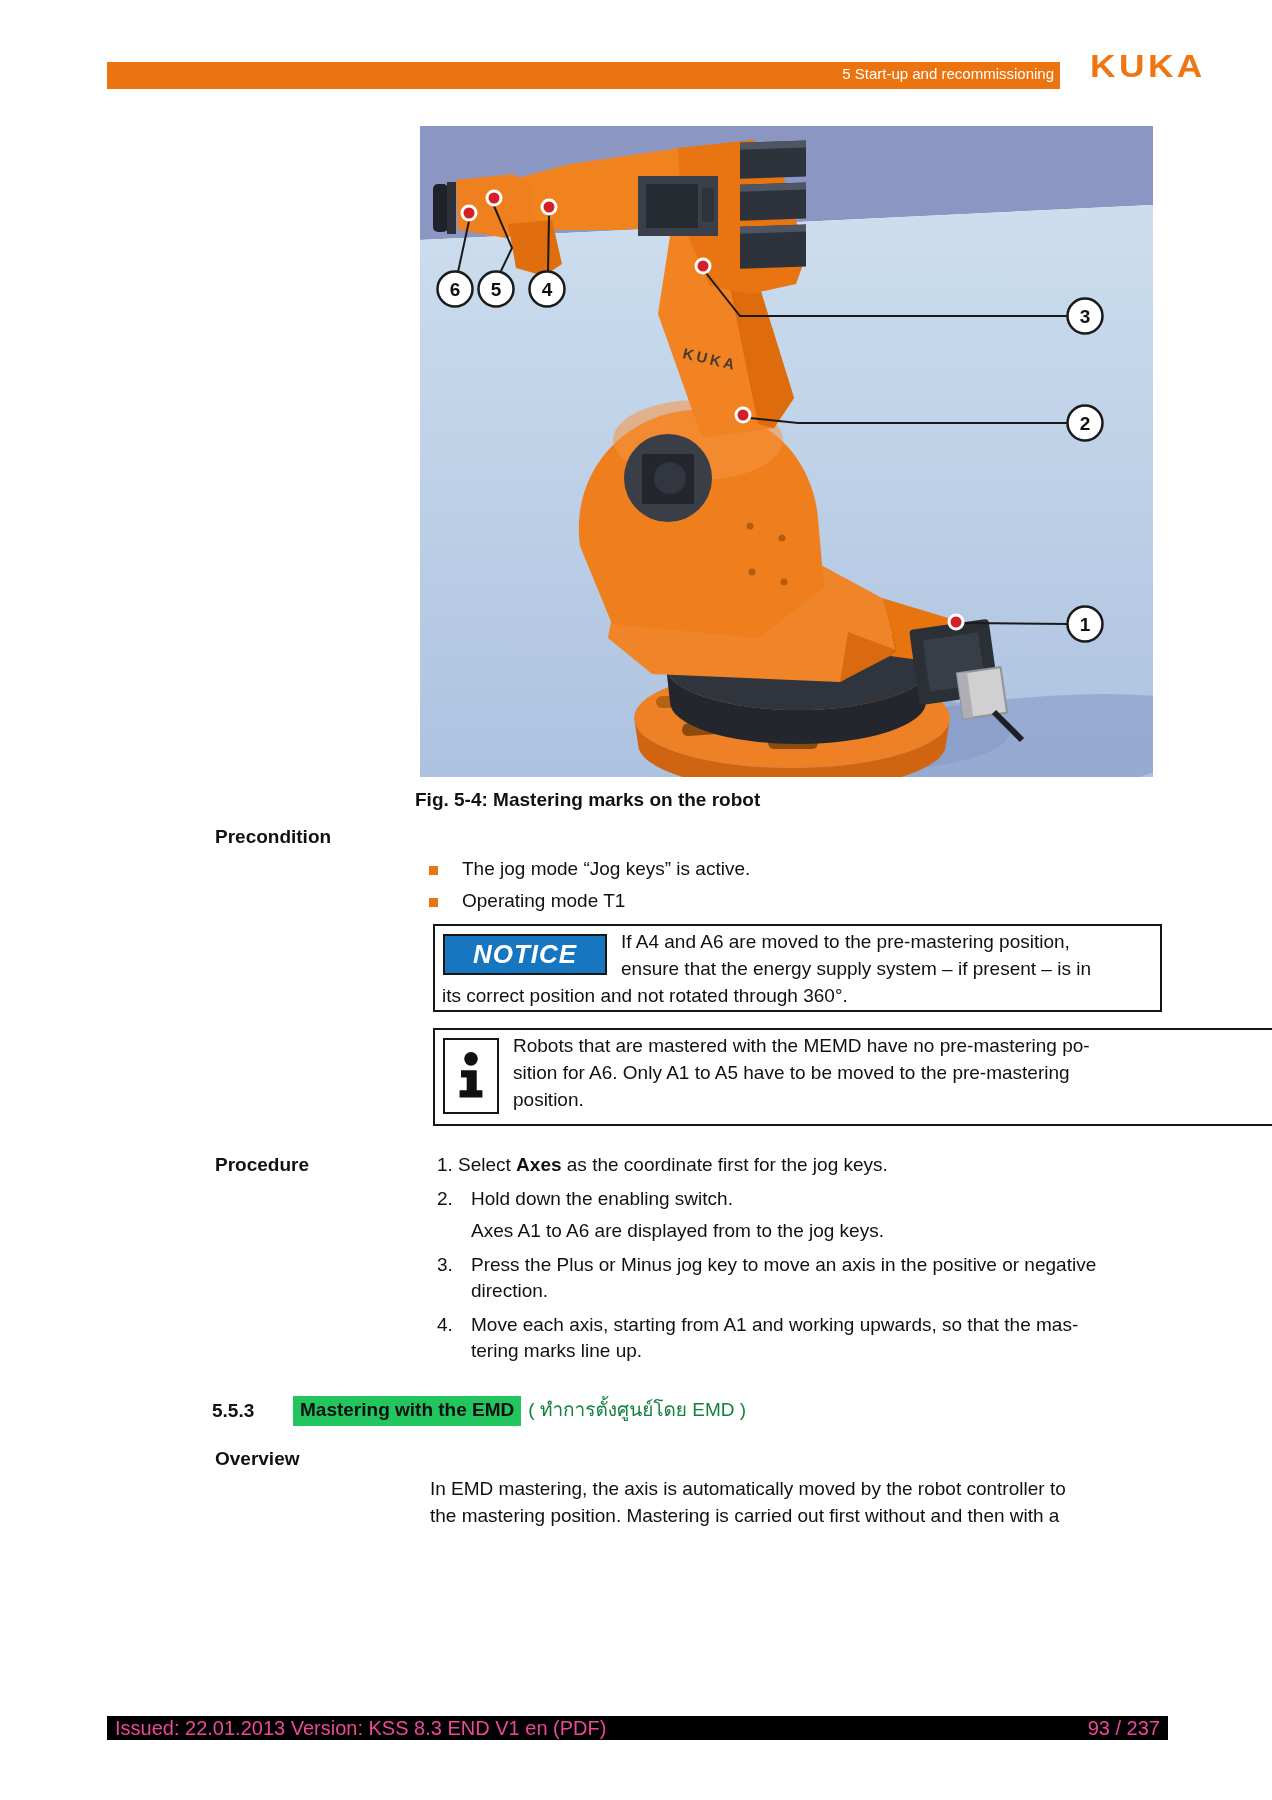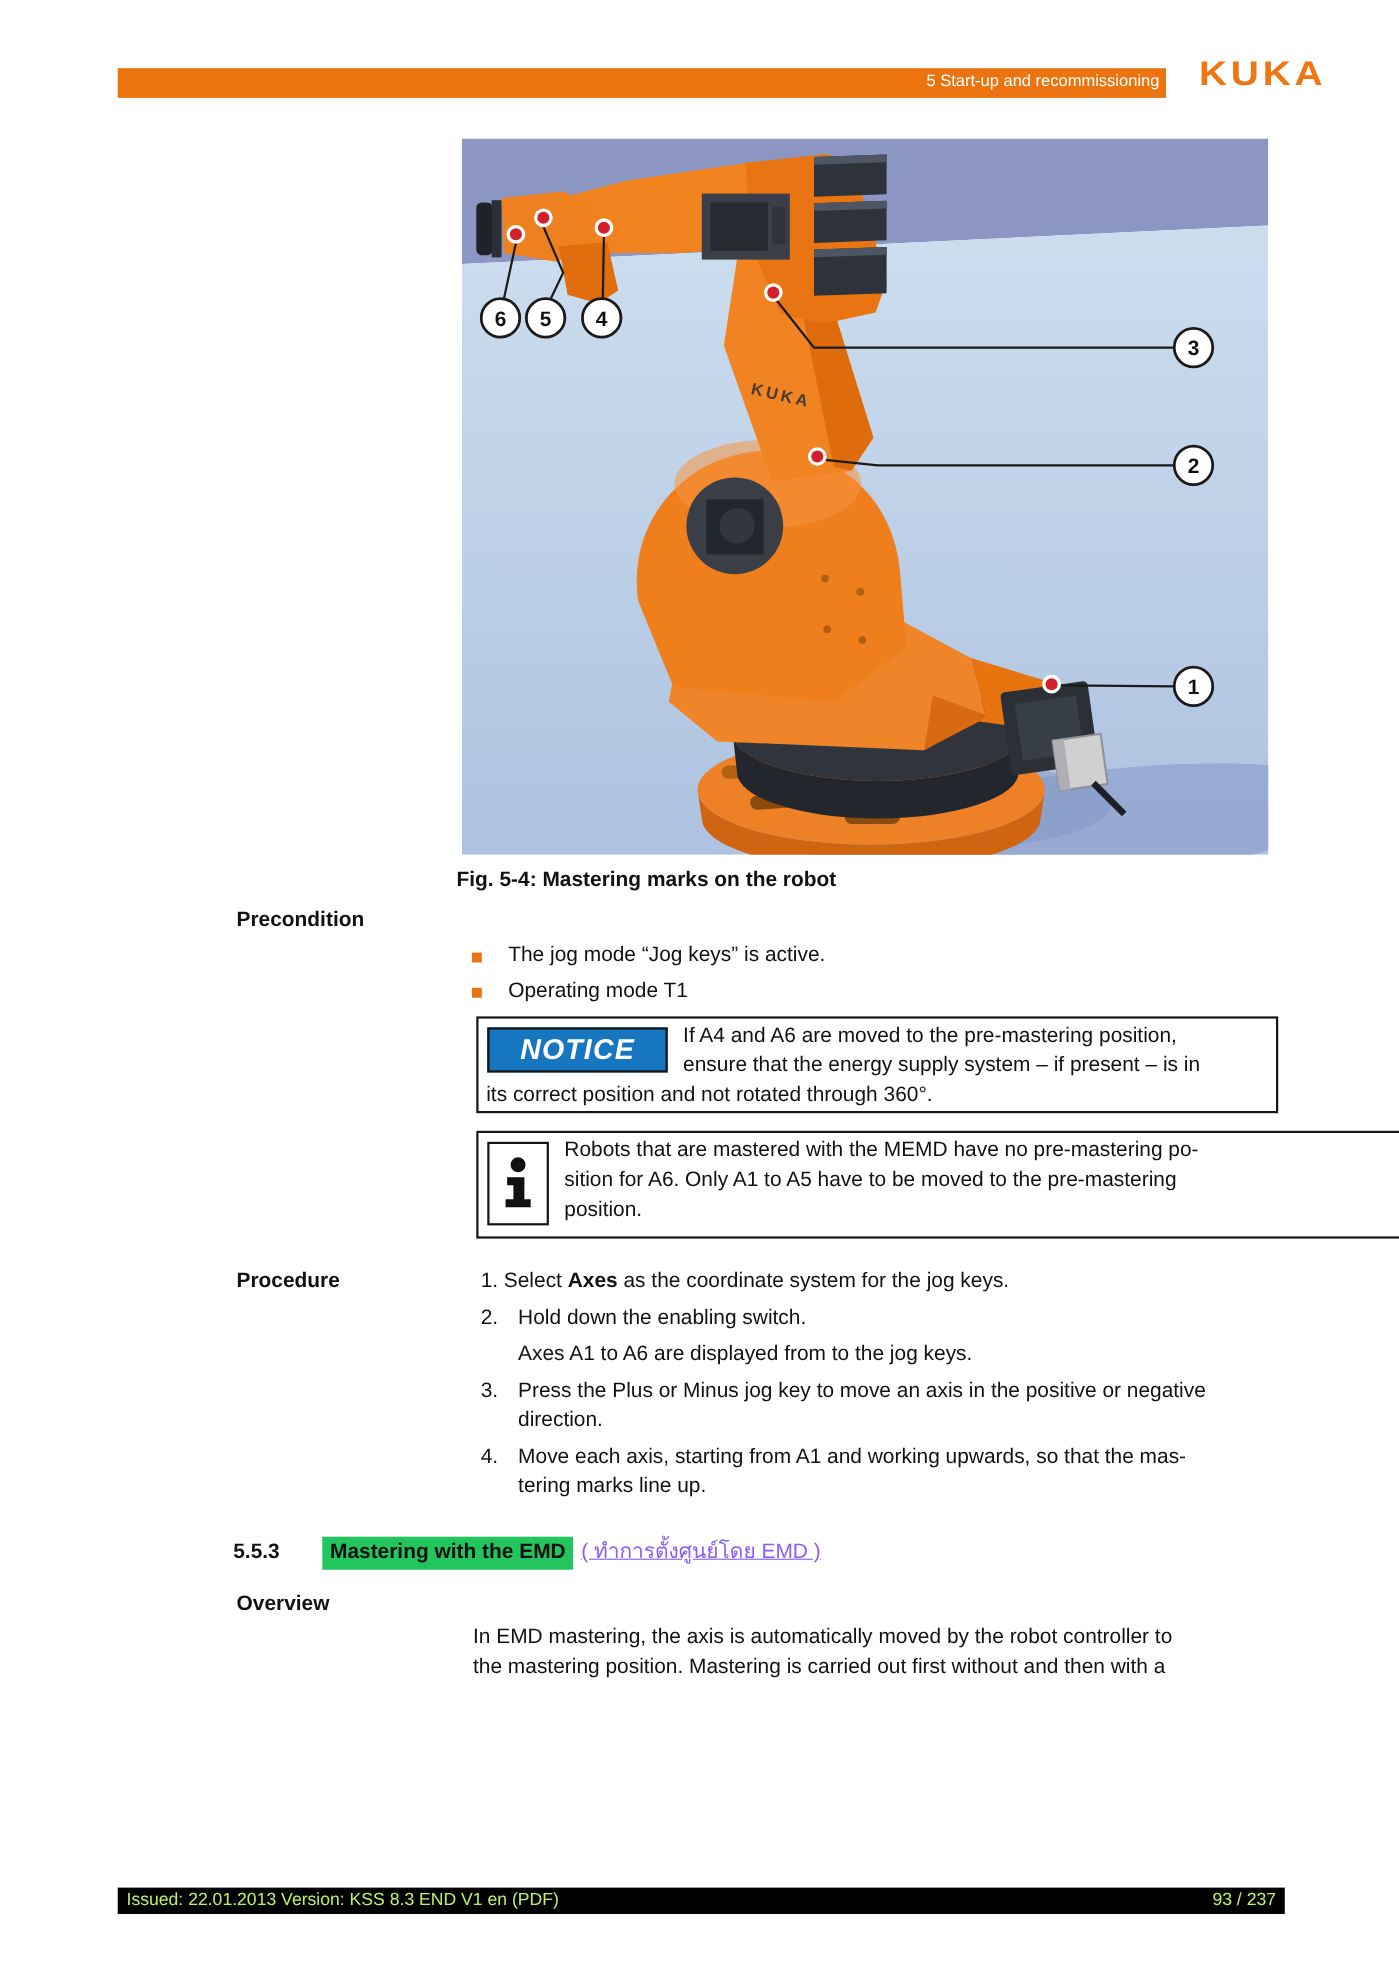--- a/index.html
+++ b/index.html
@@ -20,24 +20,24 @@
   .bullet{width:9px;height:9px;background:#e87511;}
   
   .boxed{border:2px solid #151515;box-sizing:border-box;background:#fff;}
   .notice-badge{left:8px;top:8px;width:164px;height:41px;background:#1676bf;border:2px solid #151515;
                 box-sizing:border-box;color:#fff;font-style:italic;font-weight:800;font-size:26px;
                 letter-spacing:1px;text-align:center;line-height:37px;}
   .info-icon{left:8px;top:8px;width:56px;height:76px;border:2px solid #151515;box-sizing:border-box;
              display:flex;align-items:center;justify-content:center;}
   
   .hl-green{display:inline-block;background:#22c55e;padding:3px 7px 5px 7px;font-weight:bold;font-size:19px;}
-  .thai-red{color:#8b5cf6;font-size:19px;margin-left:7px;text-decoration:underline;}
-  
-  .footer-bar{left:107px;top:1716px;width:1061px;height:24px;background:#000;color:#bef264;
-              font-size:16px;line-height:24px;}
+  .thai-red{color:#15803d;font-size:19px;margin-left:7px;}
+  
+  .footer-bar{left:107px;top:1716px;width:1061px;height:24px;background:#000;color:#ec4899;
+              font-size:20px;line-height:24px;}
   .footer-left{position:absolute;left:8px;top:0;}
   .footer-right{position:absolute;right:8px;top:0;}
   .nowrap{white-space:nowrap;}
 </style>
 </head>
 <body>
 
 <div class="page">
 
   <div class="abs header-bar">
@@ -197,21 +197,21 @@
       </svg>
     </div>
     <div class="abs body nowrap" style="left:78px;top:5px;">Robots that are mastered with the MEMD have no pre-mastering po-</div>
     <div class="abs body nowrap" style="left:78px;top:32px;">sition for A6. Only A1 to A5 have to be moved to the pre-mastering</div>
     <div class="abs body nowrap" style="left:78px;top:59px;">position.</div>
   </div>
 
   <div class="abs label" style="left:215px;top:1154px;">Procedure</div>
 
   <div class="abs body" style="left:437px;top:1154px;">1.</div>
-  <div class="abs body nowrap" style="left:458px;top:1154px;"><span>Select </span><b>Axes</b><span> as the coordinate system for the jog keys.</span></div>
+  <div class="abs body nowrap" style="left:458px;top:1154px;"><span>Select </span><b>Axes</b><span> as the coordinate first for the jog keys.</span></div>
 
   <div class="abs body" style="left:437px;top:1188px;">2.</div>
   <div class="abs body nowrap" style="left:471px;top:1188px;">Hold down the enabling switch.</div>
   <div class="abs body nowrap" style="left:471px;top:1220px;">Axes A1 to A6 are displayed from to the jog keys.</div>
 
   <div class="abs body" style="left:437px;top:1254px;">3.</div>
   <div class="abs body nowrap" style="left:471px;top:1254px;">Press the Plus or Minus jog key to move an axis in the positive or negative</div>
   <div class="abs body nowrap" style="left:471px;top:1280px;">direction.</div>
 
   <div class="abs body" style="left:437px;top:1314px;">4.</div>

